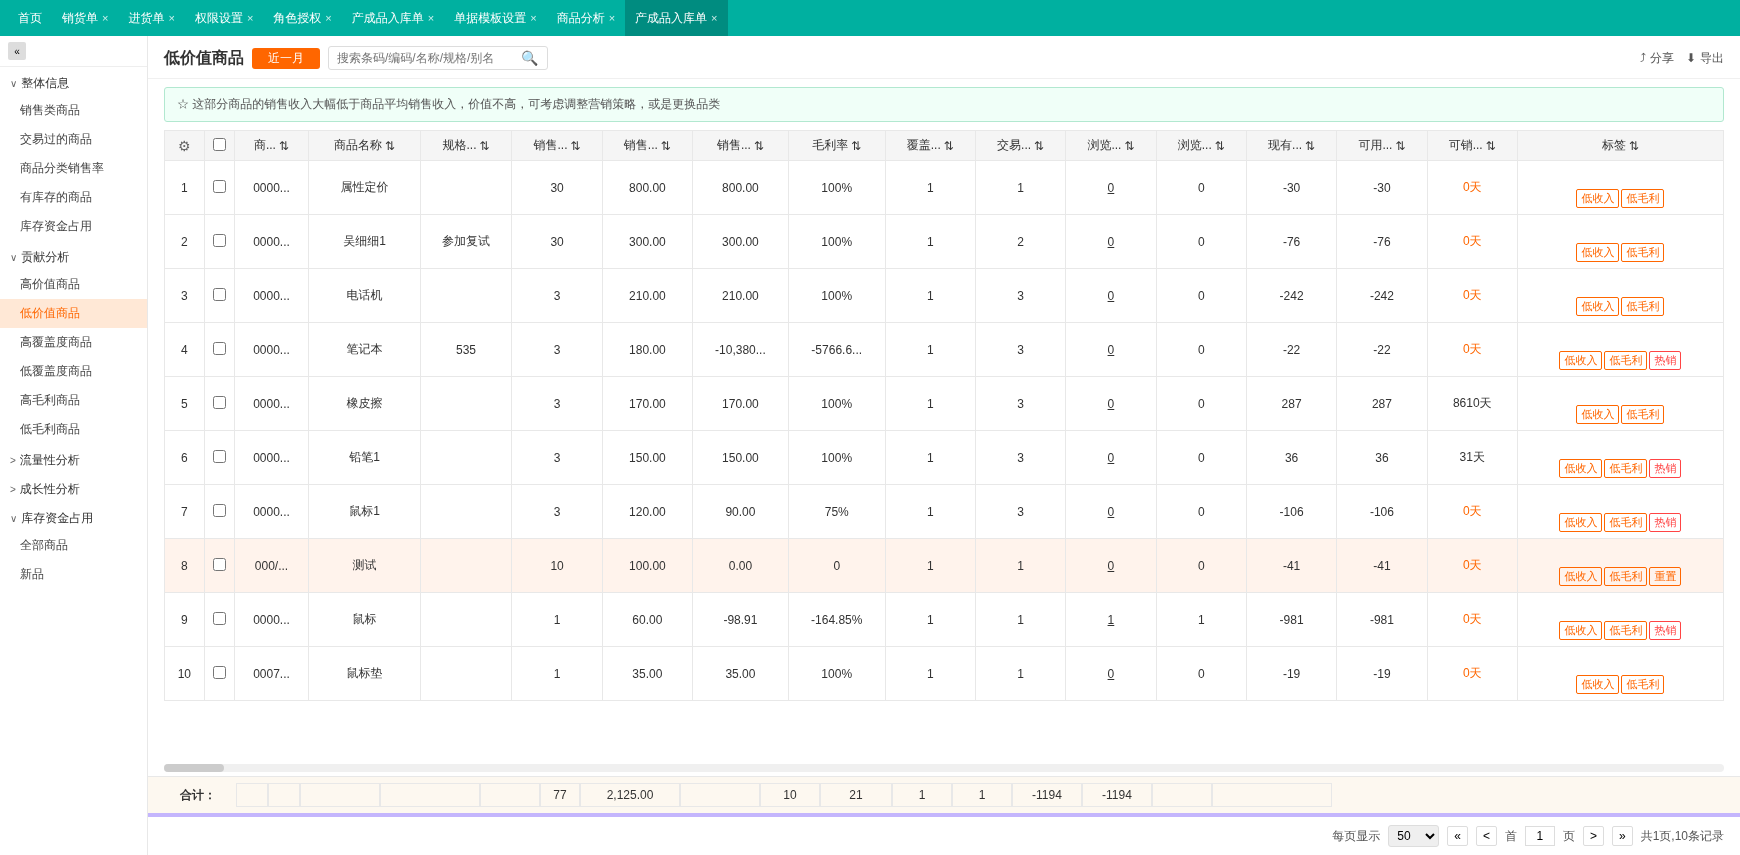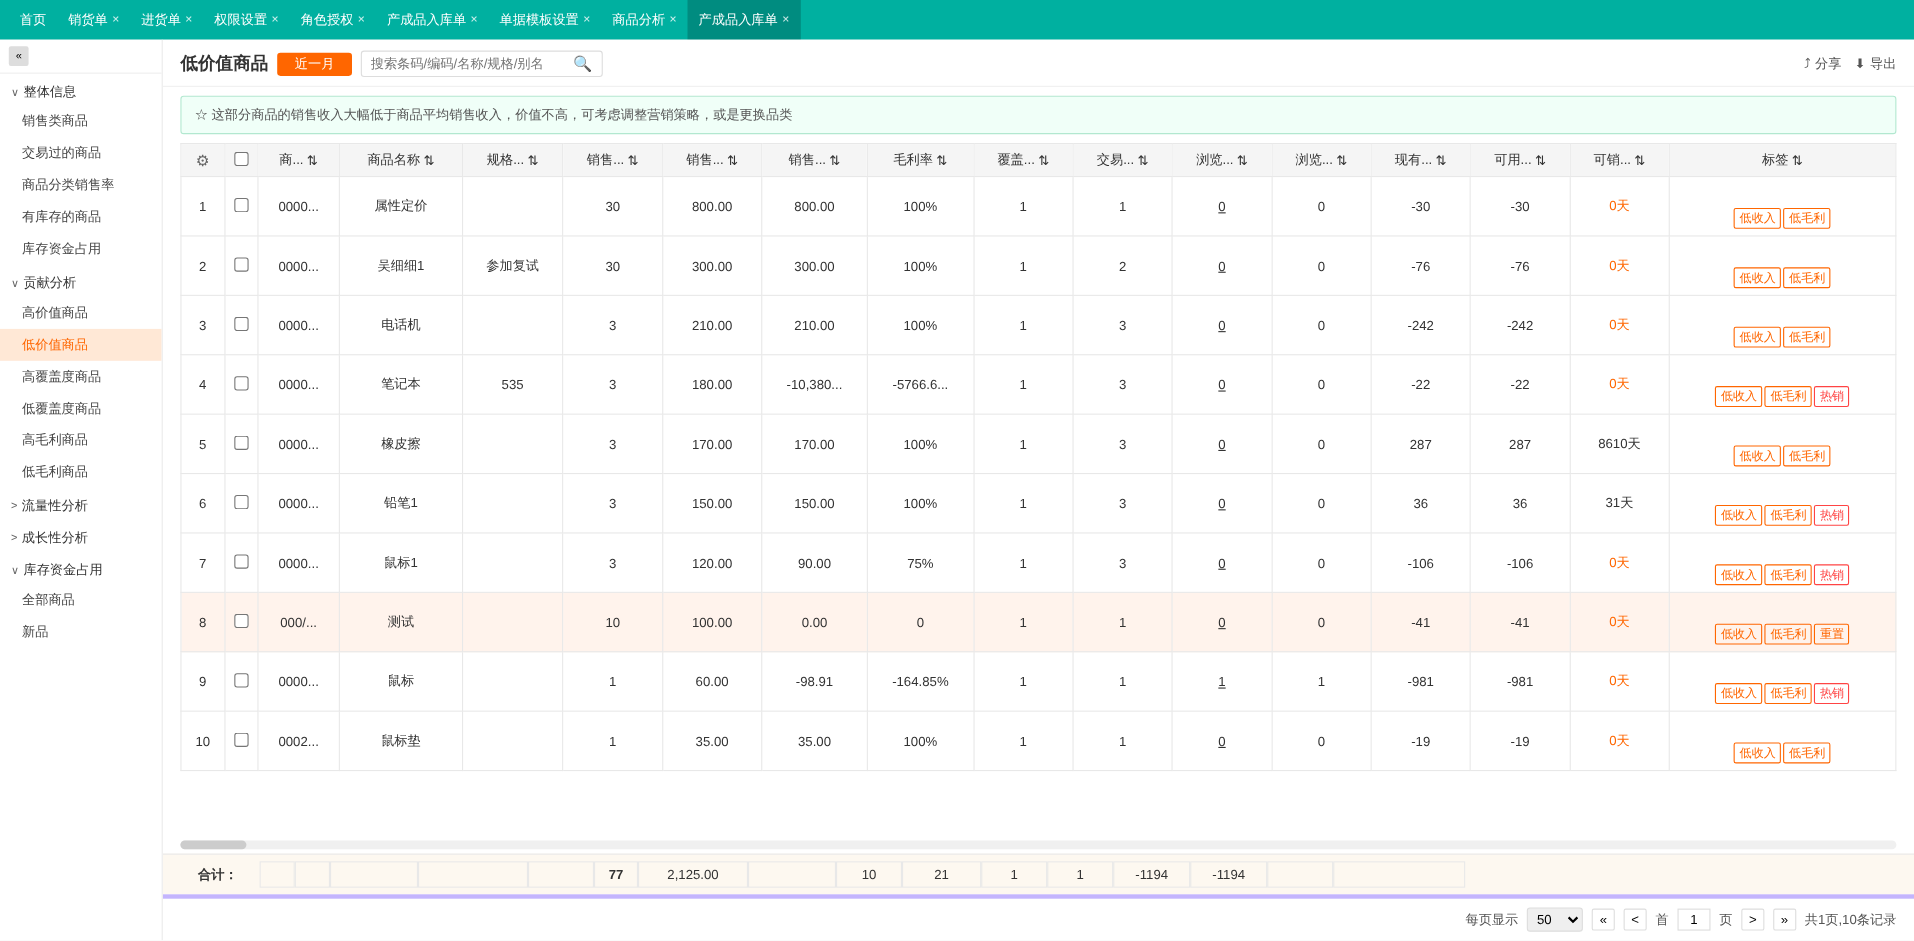--- a/index.html
+++ b/index.html
@@ -578,21 +578,21 @@
     <td><span class="link-underline">1</span></td>
     <td>1</td>
     <td>-981</td>
     <td>-981</td>
     <td style="color:#ff6600;">0天</td>
     <td><span class="tag-label tag-orange">低收入</span><span class="tag-label tag-orange">低毛利</span><span class="tag-label tag-red">热销</span></td>
   </tr>
             <tr>
     <td>10</td>
     <td class="checkbox-cell"><input type="checkbox" style=""></td>
-    <td>0002...</td>
+    <td>0007...</td>
     <td>鼠标垫</td>
     <td></td>
     <td>1</td>
     <td>35.00</td>
     <td>35.00</td>
     <td>100%</td>
     <td>1</td>
     <td>1</td>
     <td><span class="link-underline">0</span></td>
     <td>0</td>
@@ -610,21 +610,21 @@
     </div>
 
     <div class="table-footer">
       <span class="footer-total-label">合计：</span>
       <div style="display:flex; gap:0; flex:1;">
         <div class="footer-cell" style="width:32px;"></div>
         <div class="footer-cell" style="width:32px;"></div>
         <div class="footer-cell" style="width:80px;"></div>
         <div class="footer-cell" style="width:100px;"></div>
         <div class="footer-cell" style="width:60px;"></div>
-        <div class="footer-cell" style="width:40px;font-weight:bold;">77</div>
+        <div class="footer-cell" style="width:40px;">77</div>
         <div class="footer-cell" style="width:100px;">2,125.00</div>
         <div class="footer-cell" style="width:80px;"></div>
         <div class="footer-cell" style="width:60px;">10</div>
         <div class="footer-cell" style="width:72px;">21</div>
         <div class="footer-cell" style="width:60px;">1</div>
         <div class="footer-cell" style="width:60px;">1</div>
         <div class="footer-cell" style="width:70px;">-1194</div>
         <div class="footer-cell" style="width:70px;">-1194</div>
         <div class="footer-cell" style="width:60px;"></div>
         <div class="footer-cell" style="width:120px;"></div>

